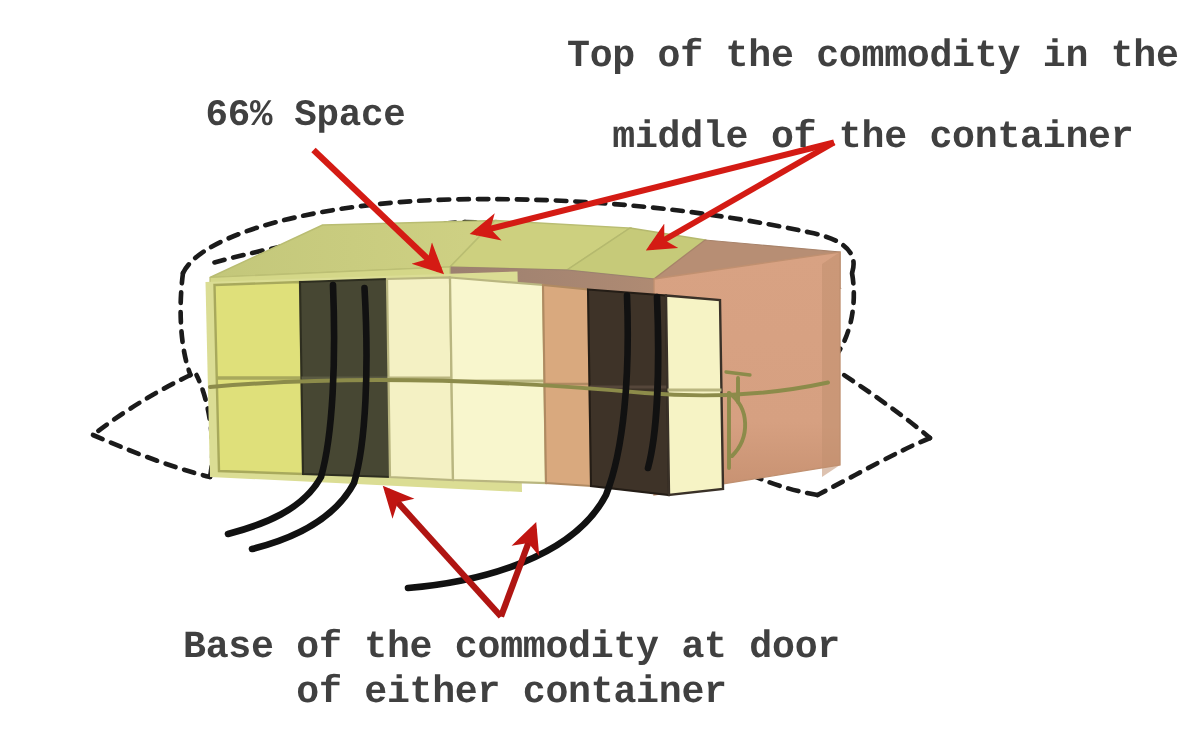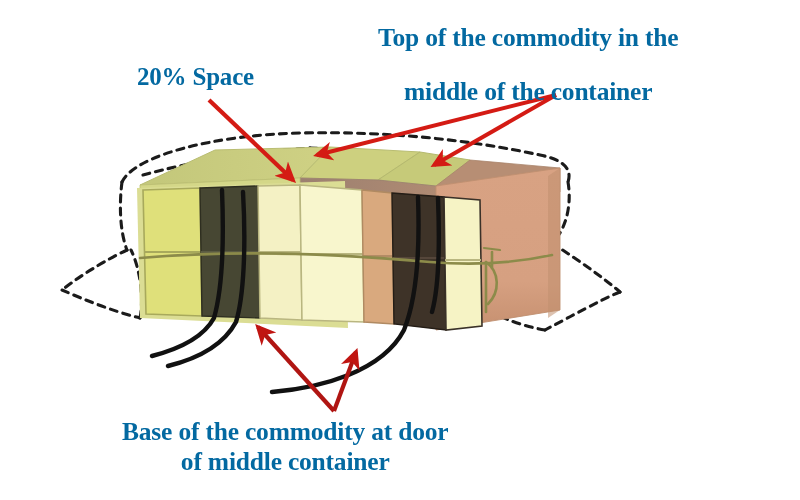--- a/index.html
+++ b/index.html
@@ -21,22 +21,22 @@
   }
   #scene {
     position: absolute;
     left: 0;
     top: 0;
     width: 800px;
     height: 500px;
   }
   .anno-text {
     position: absolute;
-    color: #0369a1;
-    font-family: Liberation Serif, serif;
+    color: #404040;
+    font-family: Liberation Mono, monospace;
     font-weight: bold;
     line-height: 1.18;
     white-space: pre;
     letter-spacing: -0.2px;
   }
   #label-space {
     left: 137px;
     top: 62px;
     font-size: 25px;
   }
@@ -184,19 +184,19 @@
       <path d="M556,95 L317,155" stroke="#d41b14" stroke-width="4" fill="none" marker-end="url(#arrowhead)"></path>
       <path d="M556,95 L434,165" stroke="#d41b14" stroke-width="4" fill="none" marker-end="url(#arrowhead)"></path>
     </g>
 
     <g>
       <path d="M334,411 L258,327" stroke="#b01512" stroke-width="4.2" fill="none" marker-end="url(#arrowheadDark)"></path>
       <path d="M334,411 L356,352" stroke="#b01512" stroke-width="4.2" fill="none" marker-end="url(#arrowheadDark)"></path>
     </g>
   </svg>
 
-  <div class="anno-text" id="label-space">20% Space</div>
+  <div class="anno-text" id="label-space">66% Space</div>
 
   <div class="anno-text" id="label-top"><span>Top of the commodity in the</span><br><span style="display:inline-block;width:100%;text-align:center;margin-top:24px;">middle of the container</span></div>
 
-  <div class="anno-text" id="label-base"><span>Base of the commodity at door</span><br><span style="display:inline-block;width:100%;text-align:center;">of middle container</span></div>
+  <div class="anno-text" id="label-base"><span>Base of the commodity at door</span><br><span style="display:inline-block;width:100%;text-align:center;">of either container</span></div>
 
 </div>
 
 </body></html>

